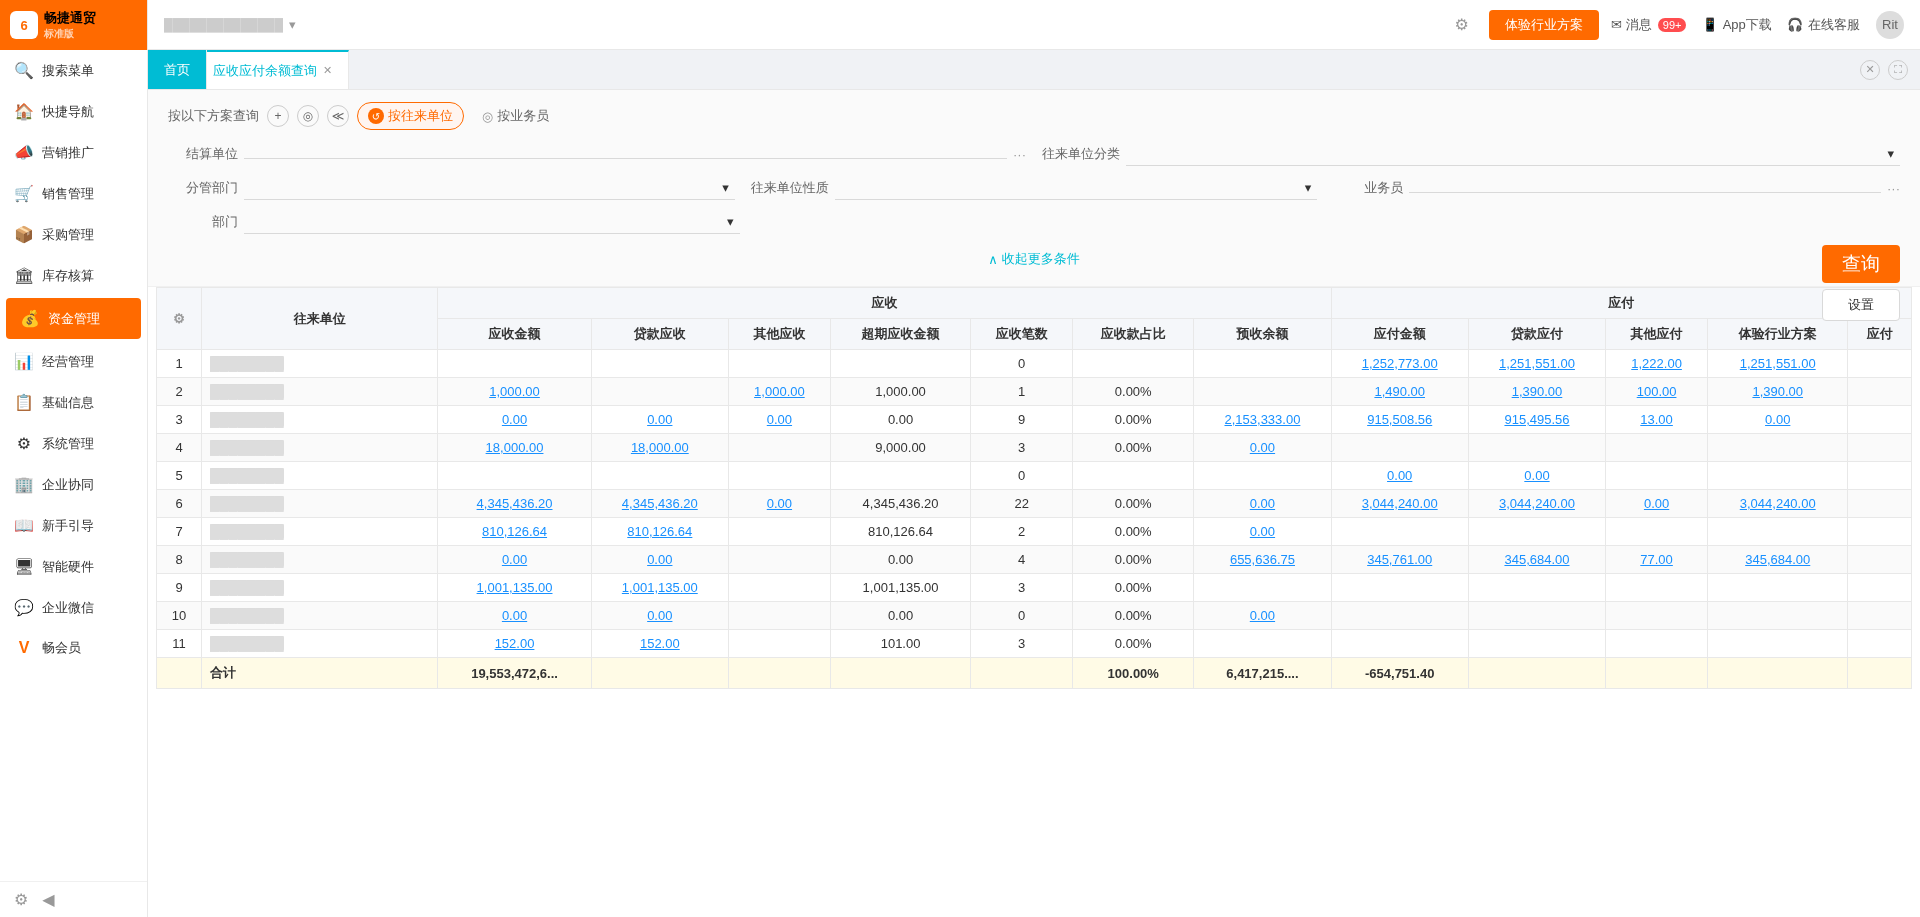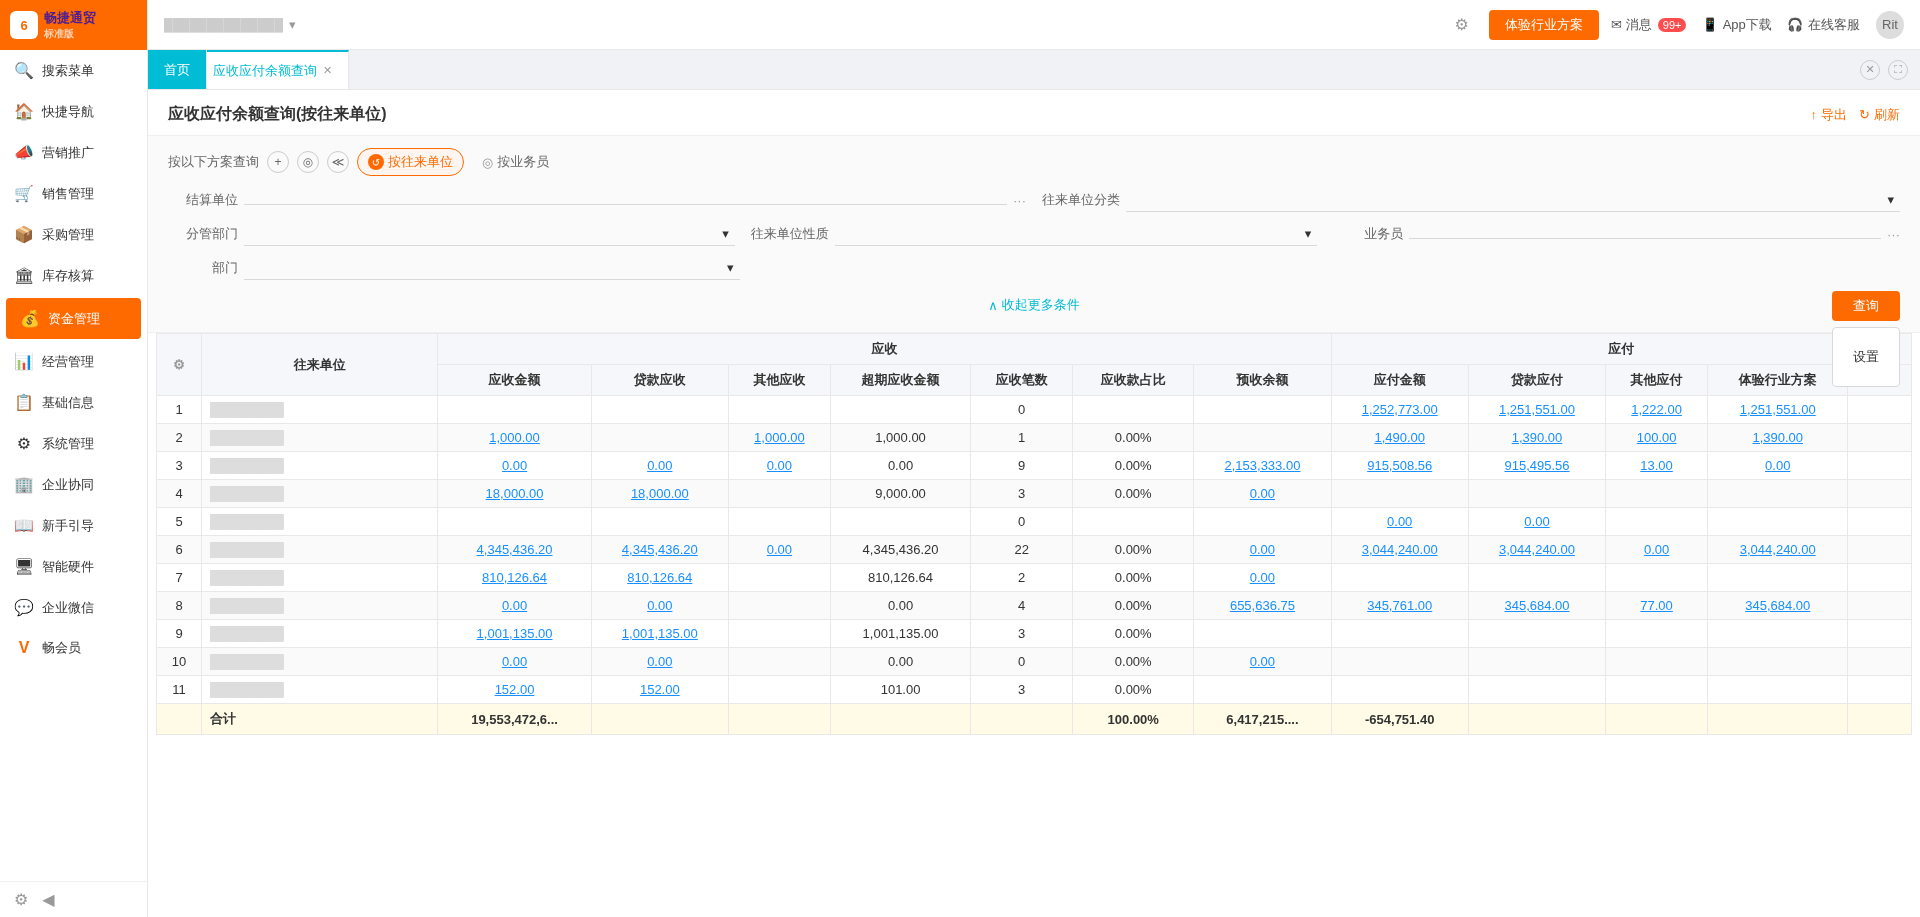--- a/index.html
+++ b/index.html
@@ -3,21 +3,21 @@
   <meta charset="utf-8">
   <style>
     * { box-sizing: border-box; margin: 0; padding: 0; font-family: 'Microsoft YaHei', Arial, sans-serif; font-size: 13px; }
     body { background: #f0f2f5; display: flex; height: 917px; overflow: hidden; }
 
     
     .sidebar { width: 148px; background: #fff; display: flex; flex-direction: column; border-right: 1px solid #e8e8e8; flex-shrink: 0; }
     .sidebar-logo { height: 50px; background: #ff6a00; display: flex; align-items: center; padding: 0 10px; color: #fff; font-size: 14px; font-weight: bold; gap: 6px; }
     .sidebar-logo .logo-icon { width: 28px; height: 28px; background: #fff; border-radius: 6px; display: flex; align-items: center; justify-content: center; color: #ff6a00; font-size: 16px; font-weight: 900; }
     .sidebar-logo .logo-text { display: flex; flex-direction: column; }
-    .sidebar-logo .logo-main { font-size: 13px; color: #4c1d95; }
+    .sidebar-logo .logo-main { font-size: 13px; color: #000000; }
     .sidebar-logo .logo-sub { font-size: 10px; color: rgba(255,255,255,0.7); }
     .sidebar-nav { flex: 1; overflow-y: auto; }
     .sidebar-item { display: flex; align-items: center; gap: 8px; padding: 11px 14px; cursor: pointer; color: #333; transition: background 0.2s; }
     .sidebar-item.active { background: #ff6a00; color: #fff; border-radius: 4px; margin: 2px 6px; }
     .sidebar-item.active .si-icon { color: #fff; }
     .si-icon { font-size: 16px; width: 20px; text-align: center; }
     .si-label { font-size: 13px; }
     .sidebar-bottom { border-top: 1px solid #f0f0f0; display: flex; padding: 8px 14px; gap: 14px; align-items: center; }
     .sidebar-bottom .sb-icon { font-size: 16px; color: #999; cursor: pointer; }
 
@@ -63,22 +63,22 @@
     .filter-field { display: flex; align-items: center; gap: 6px; flex: 1; }
     .ff-label { color: #666; font-size: 13px; white-space: nowrap; min-width: 70px; text-align: right; }
     .ff-input { flex: 1; border: none; border-bottom: 1px solid #d9d9d9; padding: 4px 6px; font-size: 13px; color: #333; outline: none; background: transparent; }
     .ff-select { flex: 1; border: none; border-bottom: 1px solid #d9d9d9; padding: 4px 6px; font-size: 13px; color: #333; outline: none; background: transparent; display: flex; align-items: center; justify-content: space-between; cursor: pointer; }
     .ff-dots { color: #999; cursor: pointer; }
 
     .collapse-bar { display: flex; justify-content: center; padding: 6px 0; }
     .collapse-btn { color: #00bcd4; cursor: pointer; font-size: 13px; display: flex; align-items: center; gap: 4px; }
 
     .filter-btns { position: absolute; right: 20px; top: 155px; display: flex; flex-direction: column; gap: 6px; }
-    .fb-query { background: #ff6a00; color: #fff; border: none; border-radius: 4px; padding: 6px 20px; cursor: pointer; font-size: 13px; }
-    .fb-set { background: #fff; color: #333; border: 1px solid #d9d9d9; border-radius: 4px; padding: 20px 20px; cursor: pointer; font-size: 13px; }
+    .fb-query { background: #ff6a00; color: #fff; border: none; border-radius: 4px; padding: 6px 20px; cursor: pointer; font-size: 19px; }
+    .fb-set { background: #fff; color: #333; border: 1px solid #d9d9d9; border-radius: 4px; padding: 6px 20px; cursor: pointer; font-size: 13px; }
 
     
     .table-area { flex: 1; overflow: auto; padding: 0 8px 8px; }
     .data-table { width: 100%; border-collapse: collapse; font-size: 12px; }
     .data-table th, .data-table td { border: 1px solid #e8e8e8; padding: 6px 8px; white-space: nowrap; }
     .data-table th { background: #f5f7fa; color: #333; font-weight: bold; text-align: center; }
     .data-table td { color: #333; text-align: center; }
     .data-table td.text-left { text-align: left; }
     .data-table tr:nth-child(even) td { background: #fafafa; }
     .data-table td a, .data-table td .link { color: #1890ff; text-decoration: underline; cursor: pointer; }
@@ -220,33 +220,20 @@
       <span class="tab-close">✕</span>
     </div>
     <div class="tab-window-controls">
       <div class="twc-btn">✕</div>
       <div class="twc-btn">⛶</div>
     </div>
   </div>
 
   <div class="page-content">
 
-    <div class="page-header">
-      <div class="page-title">应收应付余额查询(按往来单位)</div>
-      <div class="page-header-actions">
-        <div class="ph-action">
-          <span>↑</span>
-          <span>导出</span>
-        </div>
-        <div class="ph-action">
-          <span>↻</span>
-          <span>刷新</span>
-        </div>
-      </div>
-    </div>
 
     <div class="filter-area filter-container" style="position:relative;">
       <div class="filter-tabs">
         <span class="ft-label">按以下方案查询</span>
         <div class="ft-btn">+</div>
         <div class="ft-btn">◎</div>
         <div class="ft-btn">≪</div>
         <div class="ft-option active">
           <div class="ft-opt-icon">↺</div>
           <span>按往来单位</span>

